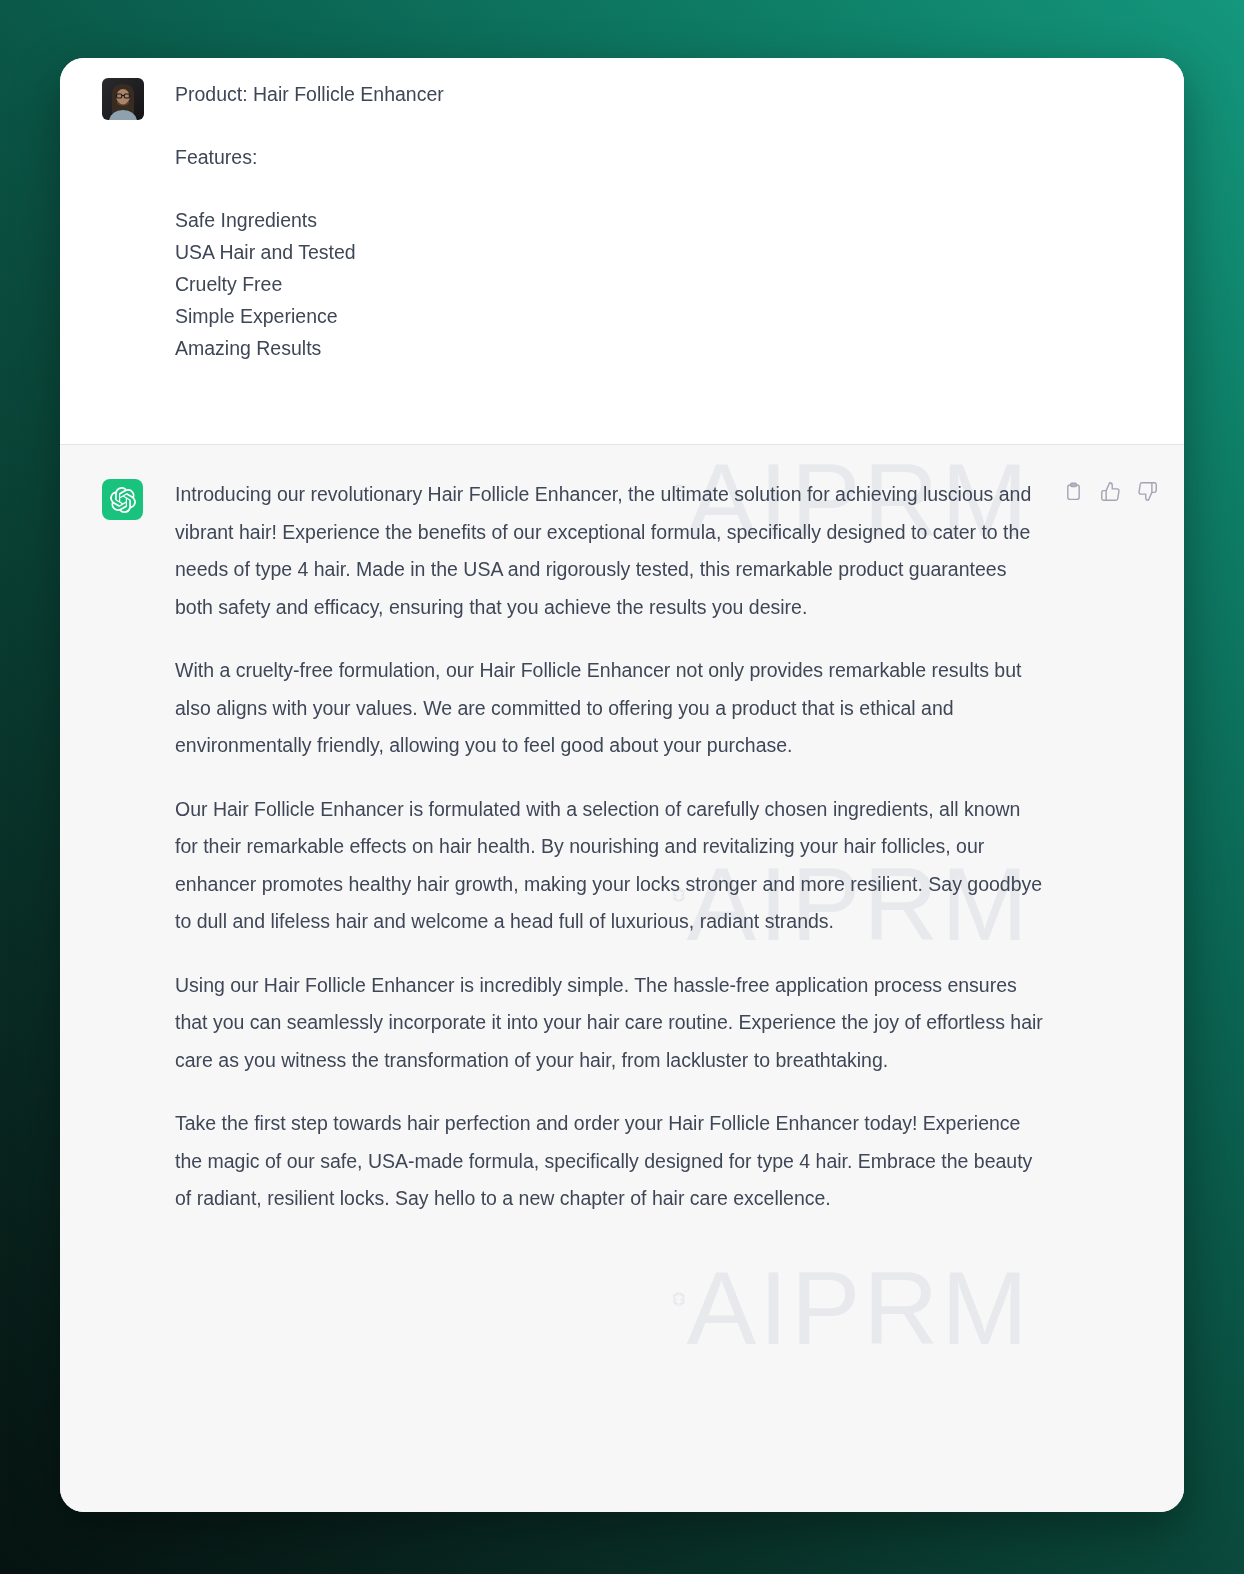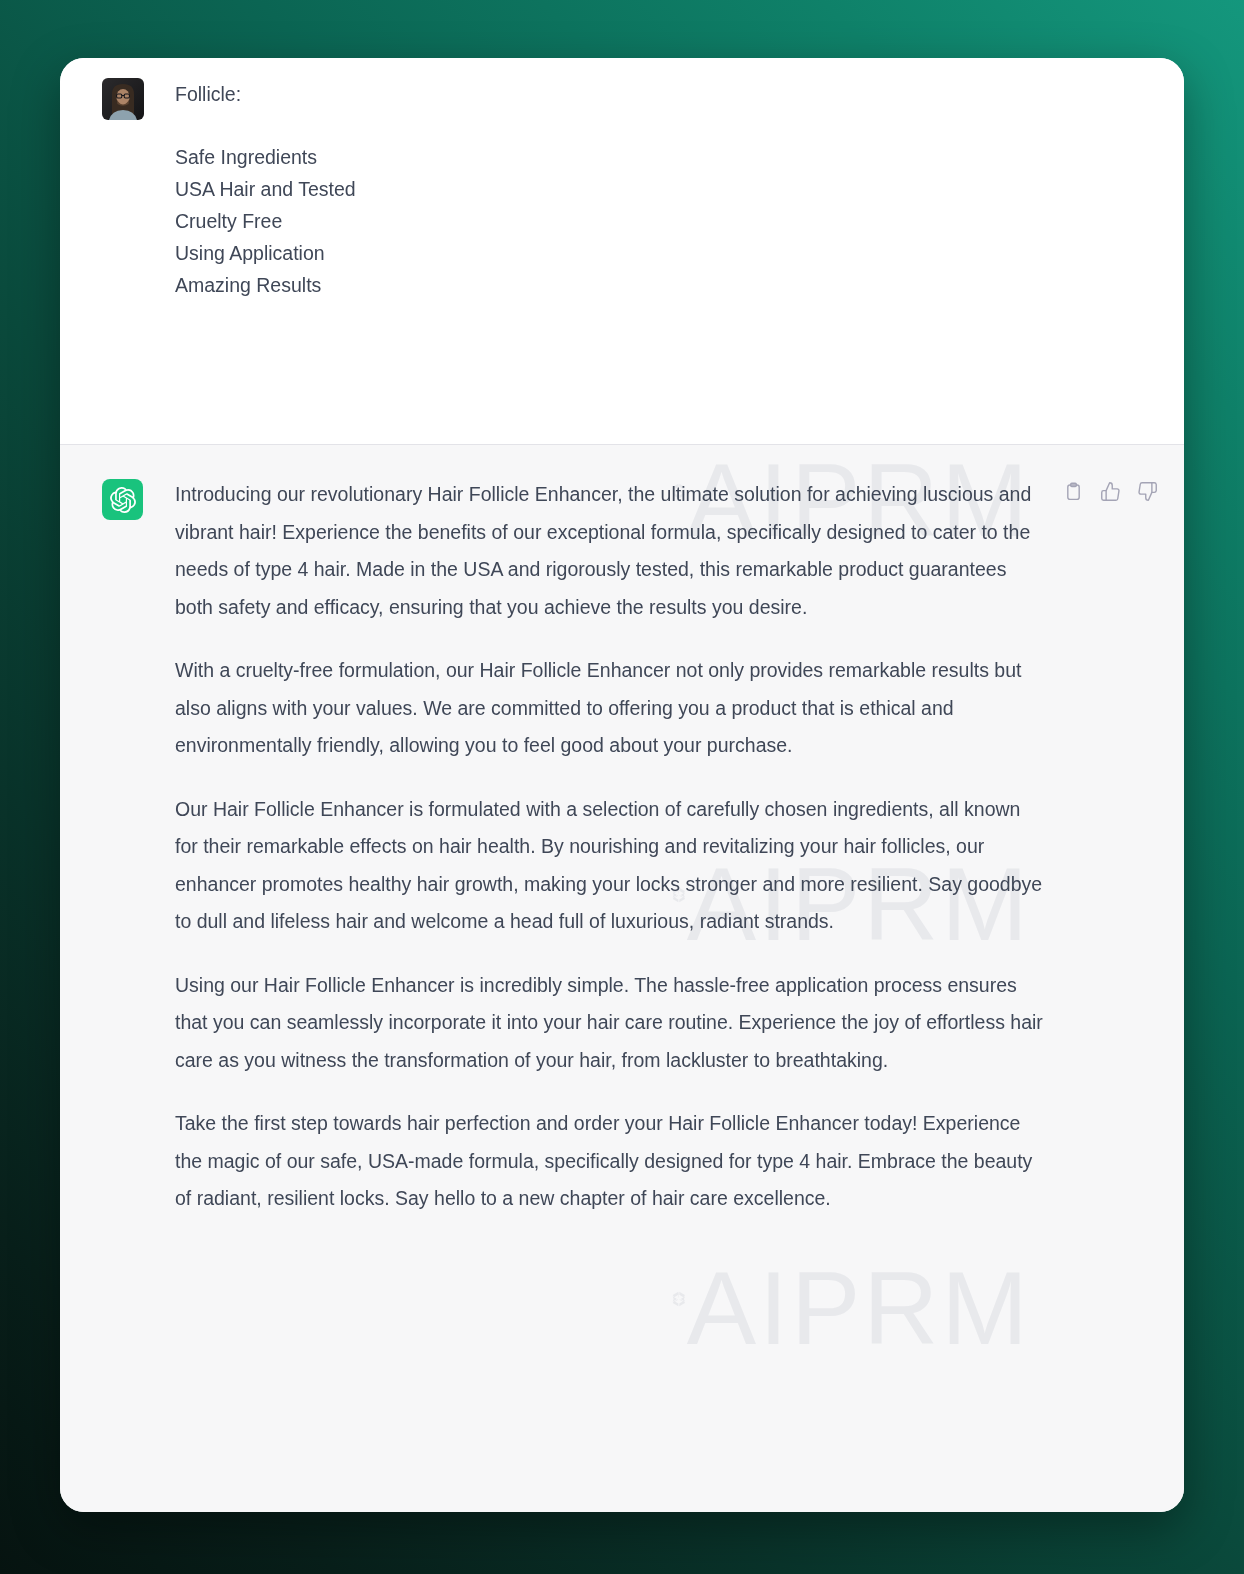--- a/index.html
+++ b/index.html
@@ -96,26 +96,27 @@
         <path d="M10 16 Q10 6 21 6 Q32 6 32 16 L32 42 L10 42 Z" fill="#382b21"></path>
         <ellipse cx="21" cy="19" rx="6.6" ry="8" fill="#ac8467"></ellipse>
         <path d="M15 22 Q21 31 27 22 L26.6 26 Q21 29.5 15.4 26 Z" fill="#5c4431"></path>
         <rect x="14.6" y="16" width="5.2" height="4" rx="1.2" fill="none" stroke="#15151a" stroke-width="1.1"></rect>
         <rect x="22.2" y="16" width="5.2" height="4" rx="1.2" fill="none" stroke="#15151a" stroke-width="1.1"></rect>
         <line x1="19.8" y1="17.5" x2="22.2" y2="17.5" stroke="#15151a" stroke-width="1.1"></line>
         <path d="M7 42 Q9.5 32.5 21 32 Q32.5 32.5 35 42 Z" fill="#8da2ae"></path>
       </svg>
     </div>
     <div class="user-content">
-      <div class="block">Follicle:</div>
+      <div class="block">Product: Hair Follicle Enhancer</div>
+      <div class="block">Features:</div>
       <div>
         <div>Safe Ingredients</div>
         <div>USA Hair and Tested</div>
         <div>Cruelty Free</div>
-        <div>Using Application</div>
+        <div>Simple Experience</div>
         <div>Amazing Results</div>
       </div>
     </div>
   </div>
 
   <div class="assistant-section">
 
     <div class="watermark wm-1">
       <svg class="wm-logo" viewBox="0 0 100 100" fill="#e8e9ec">
         <polygon points="47,4 11,25 20,38 47,22"></polygon>

